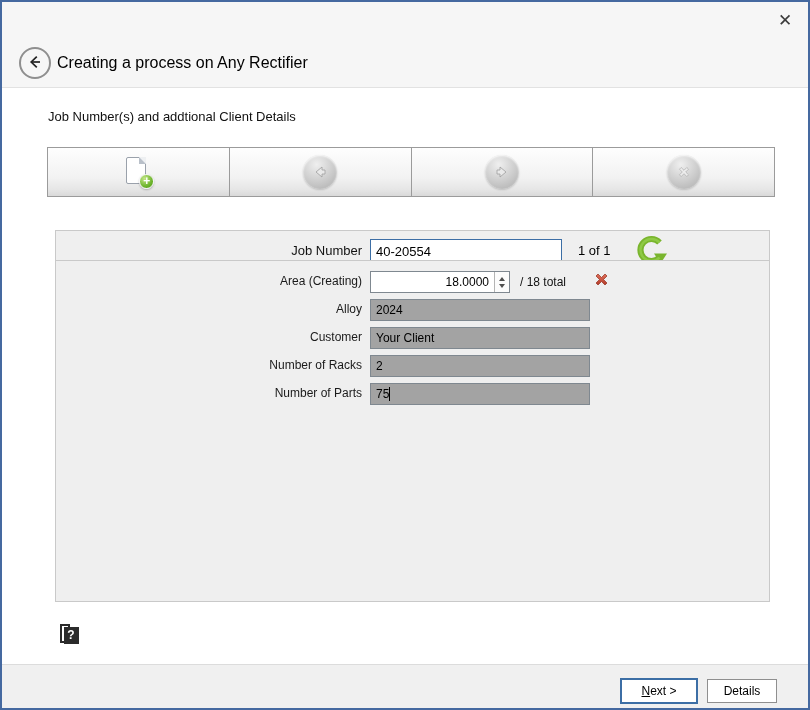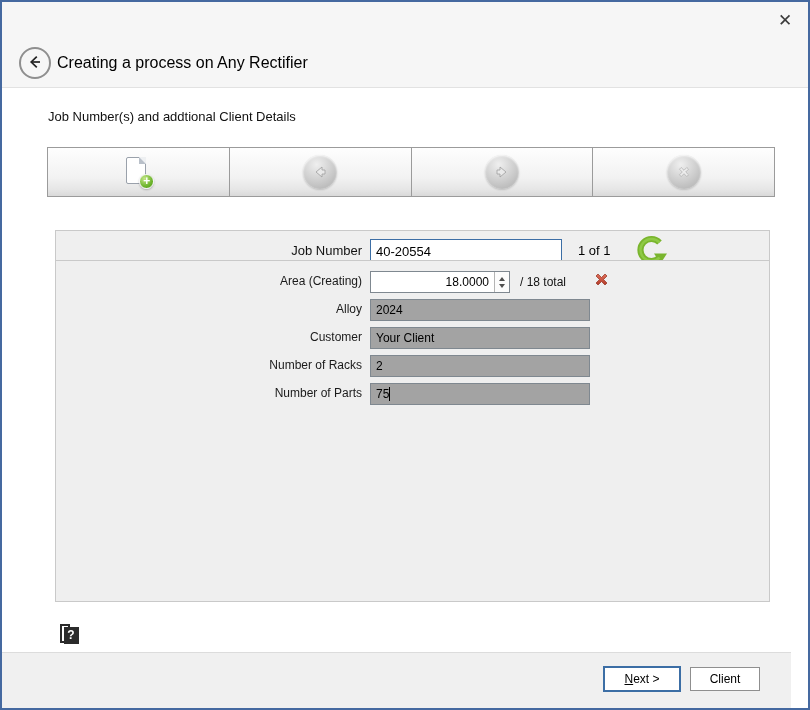--- a/index.html
+++ b/index.html
@@ -85,21 +85,21 @@
   
   .help-btn{position:absolute;left:45px;top:609px;width:23px;height:23px;border:none;background:transparent;
     padding:0;cursor:pointer;}
   .help-ico{position:relative;width:23px;height:23px;}
   .help-ico .hpage{position:absolute;left:1px;top:1px;width:10px;height:19px;background:#fff;
     border:2px solid #2b2b2b;}
   .help-ico .hbook{position:absolute;left:5px;top:4px;width:15px;height:17px;background:#2b2b2b;}
   .help-ico .hbook::before{content:"?";position:absolute;left:0;top:1px;width:100%;text-align:center;
     color:#fff;font-weight:bold;font-size:12px;}
 
-  .footer{position:absolute;left:0;right:17px;bottom:0;height:56px;background:#f0f0f0;
+  .footer{position:absolute;left:0;right:0;bottom:0;height:44px;background:#f0f0f0;
     border-top:1px solid #dcdcdc;}
   .next-btn{position:absolute;right:110px;top:13px;width:78px;height:26px;background:#fff;
     border:2px solid #3c6ea5;font-size:12px;color:#000;cursor:pointer;padding:0;}
   .next-btn .mn{text-decoration:underline;}
   .cancel-btn{position:absolute;right:31px;top:14px;width:70px;height:24px;background:#fff;
     border:1px solid #8f8f8f;font-size:12px;color:#000;cursor:pointer;padding:0;}
 </style>
 </head>
 <body>
 
@@ -212,16 +212,16 @@
   <button class="help-btn">
     <span class="help-ico">
       <span class="hpage"></span><span class="hbook"></span>
     </span>
   </button>
 
   <div class="footer">
     <button class="next-btn">
       <span class="mn">N</span><span>ext &gt;</span>
     </button>
-    <button class="cancel-btn">Client</button>
+    <button class="cancel-btn">Details</button>
   </div>
 
 </div>
 
 </body></html>

